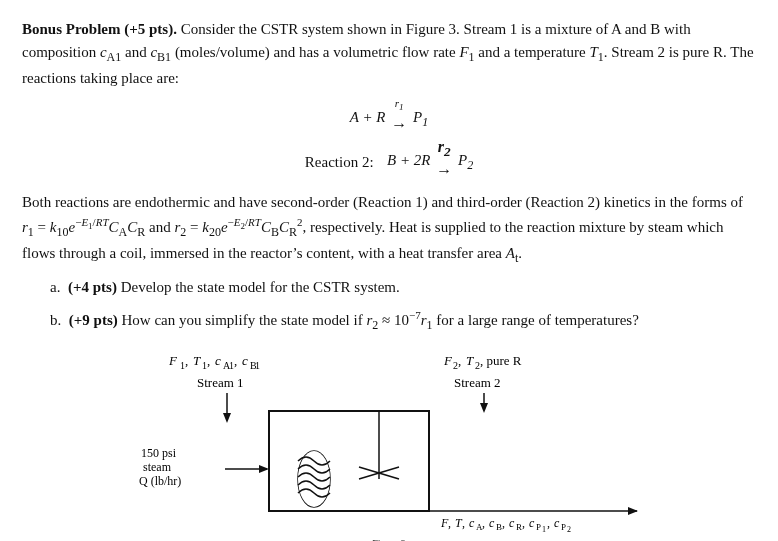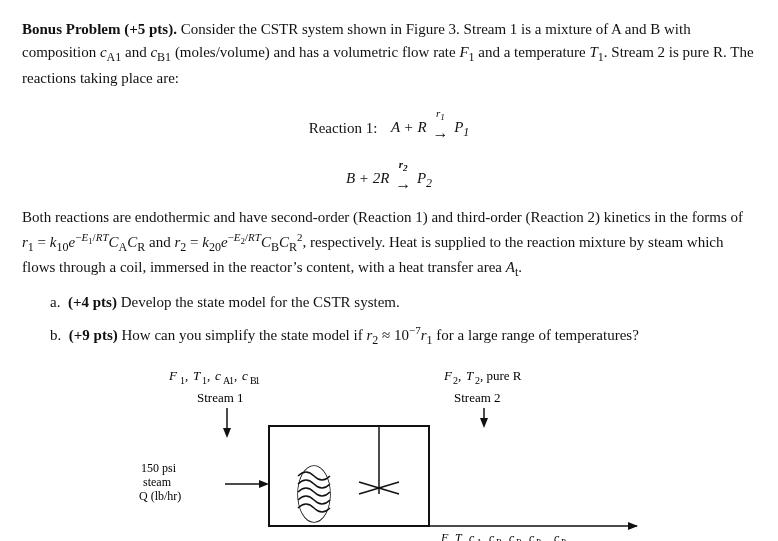--- a/index.html
+++ b/index.html
@@ -61,35 +61,35 @@
 <div class="main-text">
   <p>
     <span class="bold">Bonus Problem (+5 pts).</span>
     Consider the CSTR system shown in Figure 3. Stream 1 is a mixture of A and B
     with composition <span class="italic">c</span><sub class="sub">A1</sub> and <span class="italic">c</span><sub class="sub">B1</sub> (moles/volume) and has a volumetric flow rate <span class="italic">F</span><sub class="sub">1</sub> and a temperature <span class="italic">T</span><sub class="sub">1</sub>.
     Stream 2 is pure R. The reactions taking place are:
   </p>
 
   <div class="reactions-block">
     <div class="reaction-line">
-      <span>Reaction 1:&nbsp;&nbsp;</span>
       <span class="italic">
         A + R
-        <span style="display:inline-flex; flex-direction:column; align-items:center; vertical-align:middle; margin:10px 2px;">
+        <span style="display:inline-flex; flex-direction:column; align-items:center; vertical-align:middle; margin:0 2px;">
           <span style="font-size:11px; line-height:1; margin-bottom:-4px;"><span class="italic">r</span><sub>1</sub></span>
           <span style="font-size:16px;">→</span>
         </span>
         P<sub class="sub">1</sub>
       </span>
     </div>
     <div class="reaction-line">
+      <span>Reaction 2:&nbsp;&nbsp;</span>
       <span class="italic">
         B + 2R
         <span style="display:inline-flex; flex-direction:column; align-items:center; vertical-align:middle; margin:0 2px;">
-          <span style="font-size:11px; line-height:1; margin-bottom:-4px;font-weight:bold;"><span class="italic">r</span><sub>2</sub></span>
+          <span style="font-size:16px; line-height:1; margin-bottom:-4px;font-weight:bold;"><span class="italic">r</span><sub>2</sub></span>
           <span style="font-size:16px;">→</span>
         </span>
         P<sub class="sub">2</sub>
       </span>
     </div>
   </div>
 
   <p>
     Both reactions are endothermic and have second-order (Reaction 1) and third-order (Reaction 2) kinetics in
     the forms of <span class="italic">r</span><sub class="sub">1</sub> = <span class="italic">k</span><sub class="sub">10</sub><span class="italic">e</span><sup class="sup">−<span class="italic">E</span><sub style="font-size:9px;">1</sub>/<span class="italic">RT</span></sup><span class="italic">C</span><sub class="sub">A</sub><span class="italic">C</span><sub class="sub">R</sub> and <span class="italic">r</span><sub class="sub">2</sub> = <span class="italic">k</span><sub class="sub">20</sub><span class="italic">e</span><sup class="sup">−<span class="italic">E</span><sub style="font-size:9px;">2</sub>/<span class="italic">RT</span></sup><span class="italic">C</span><sub class="sub">B</sub><span class="italic">C</span><sub class="sub">R</sub><sup class="sup">2</sup>, respectively. Heat is supplied to the reaction

